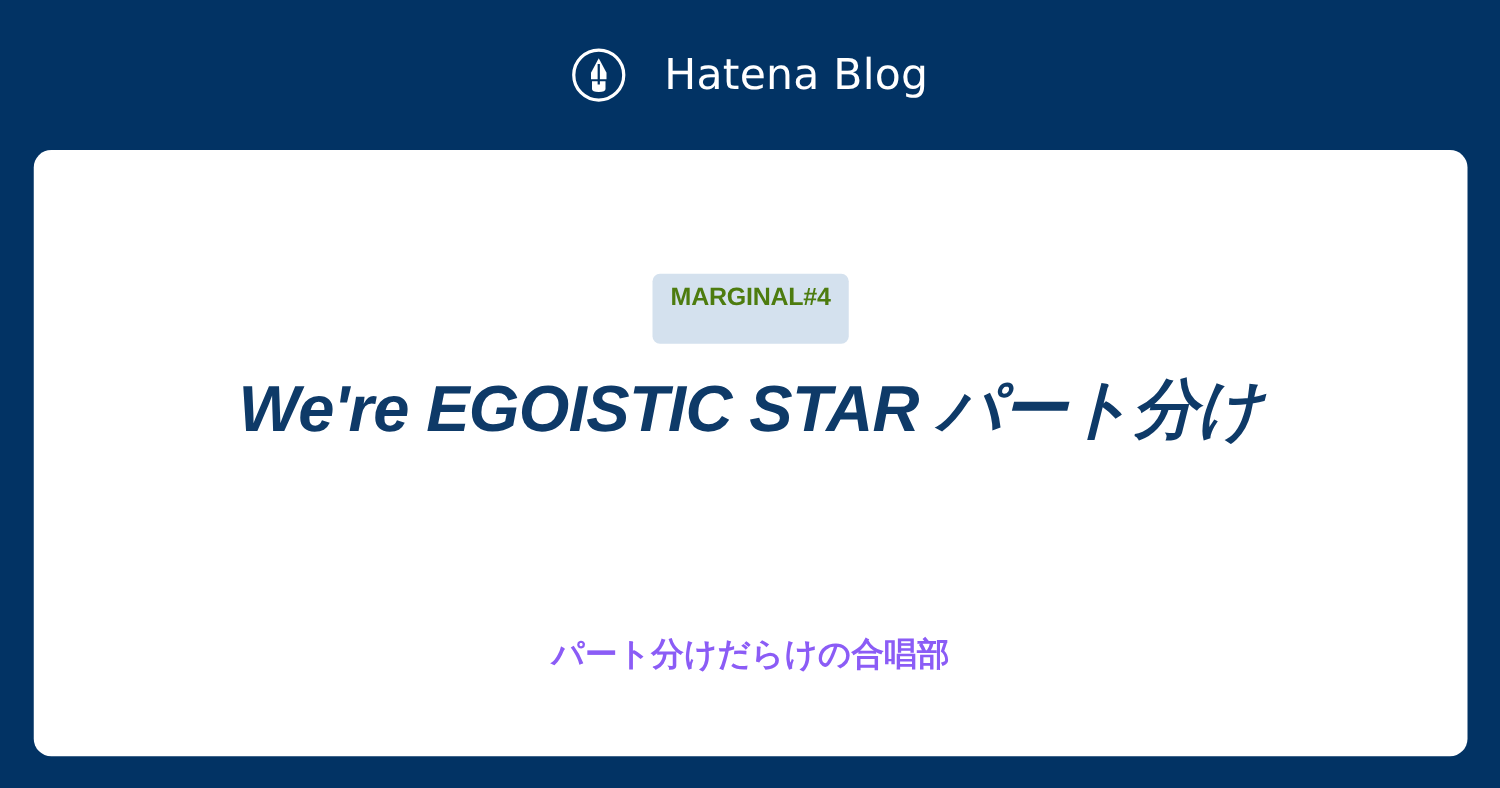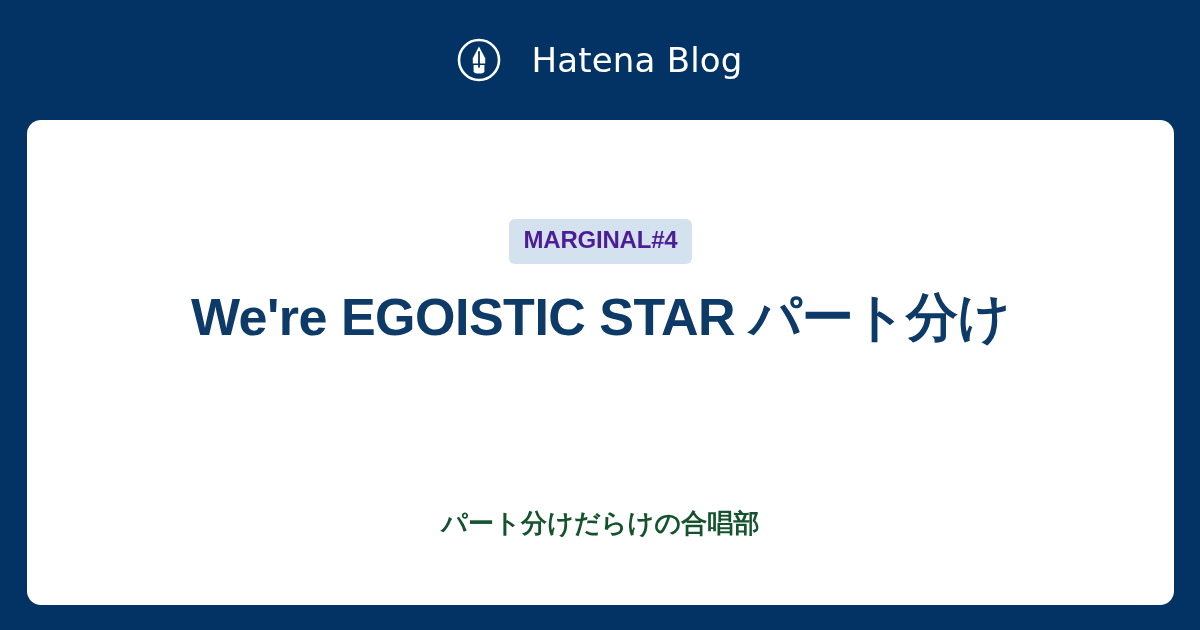--- a/index.html
+++ b/index.html
@@ -70,52 +70,53 @@
     display: flex;
     flex-direction: row;
     align-items: center;
     justify-content: center;
     gap: 18px;
     max-width: 1000px;
     flex-wrap: wrap;
   }
   .tag-pill {
     background: #d4e1ee;
-    color: #4c1d95;
-    font-size: 24px;
+    color: #4d7c0f;
+    font-size: 20px;
     font-weight: 700;
     line-height: 1;
-    padding: 9px 14px 12px 14px;
+    padding: 9px 14px 27px 14px;
     border-radius: 6px;
     white-space: nowrap;
     letter-spacing: -0.2px;
   }
 
   
   .entry-title {
     margin: 22px 0 0 0;
     padding: 0 40px;
     color: #0e3a68;
     font-size: 52px;
     font-weight: 700;
     line-height: 1.2;
     text-align: center;
     letter-spacing: -0.5px;
     max-width: 900px;
     word-break: break-word;
+    font-style: italic;
   }
 
   
   .blog-name {
     position: absolute;
     left: 0;
     right: 0;
     top: 388px;
     margin: 0;
-    color: #14532d;
+    color: #8b5cf6;
     font-size: 26px;
     font-weight: 700;
     line-height: 1.2;
     text-align: center;
     letter-spacing: 0.2px;
   }
 </style>
 </head>
 <body>
 

